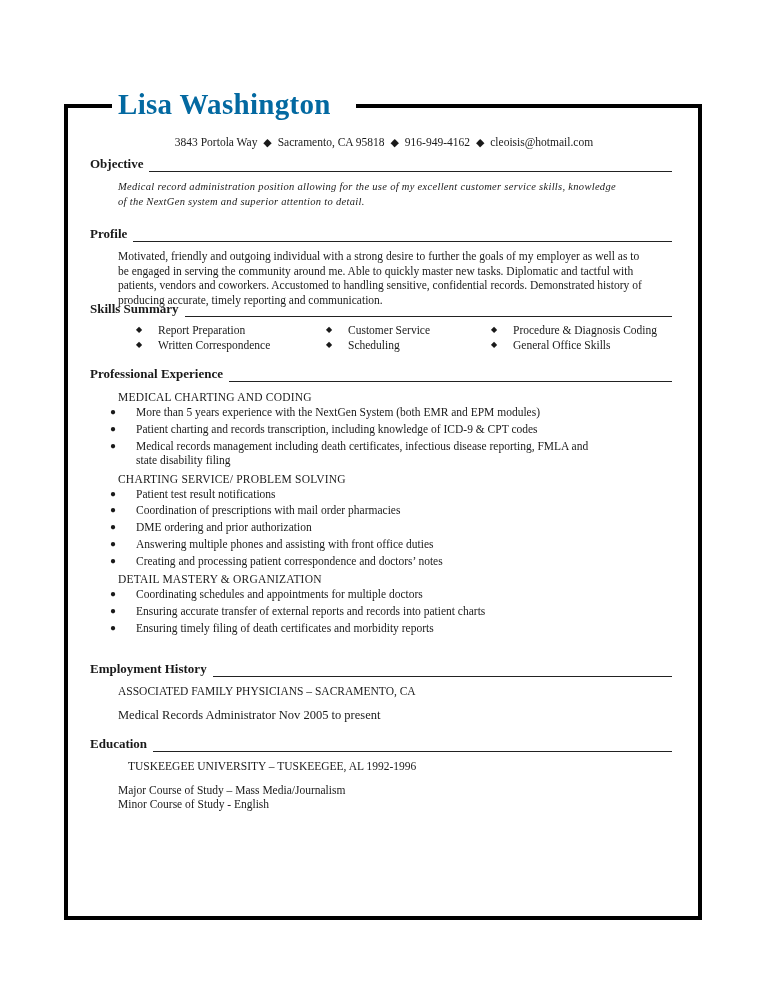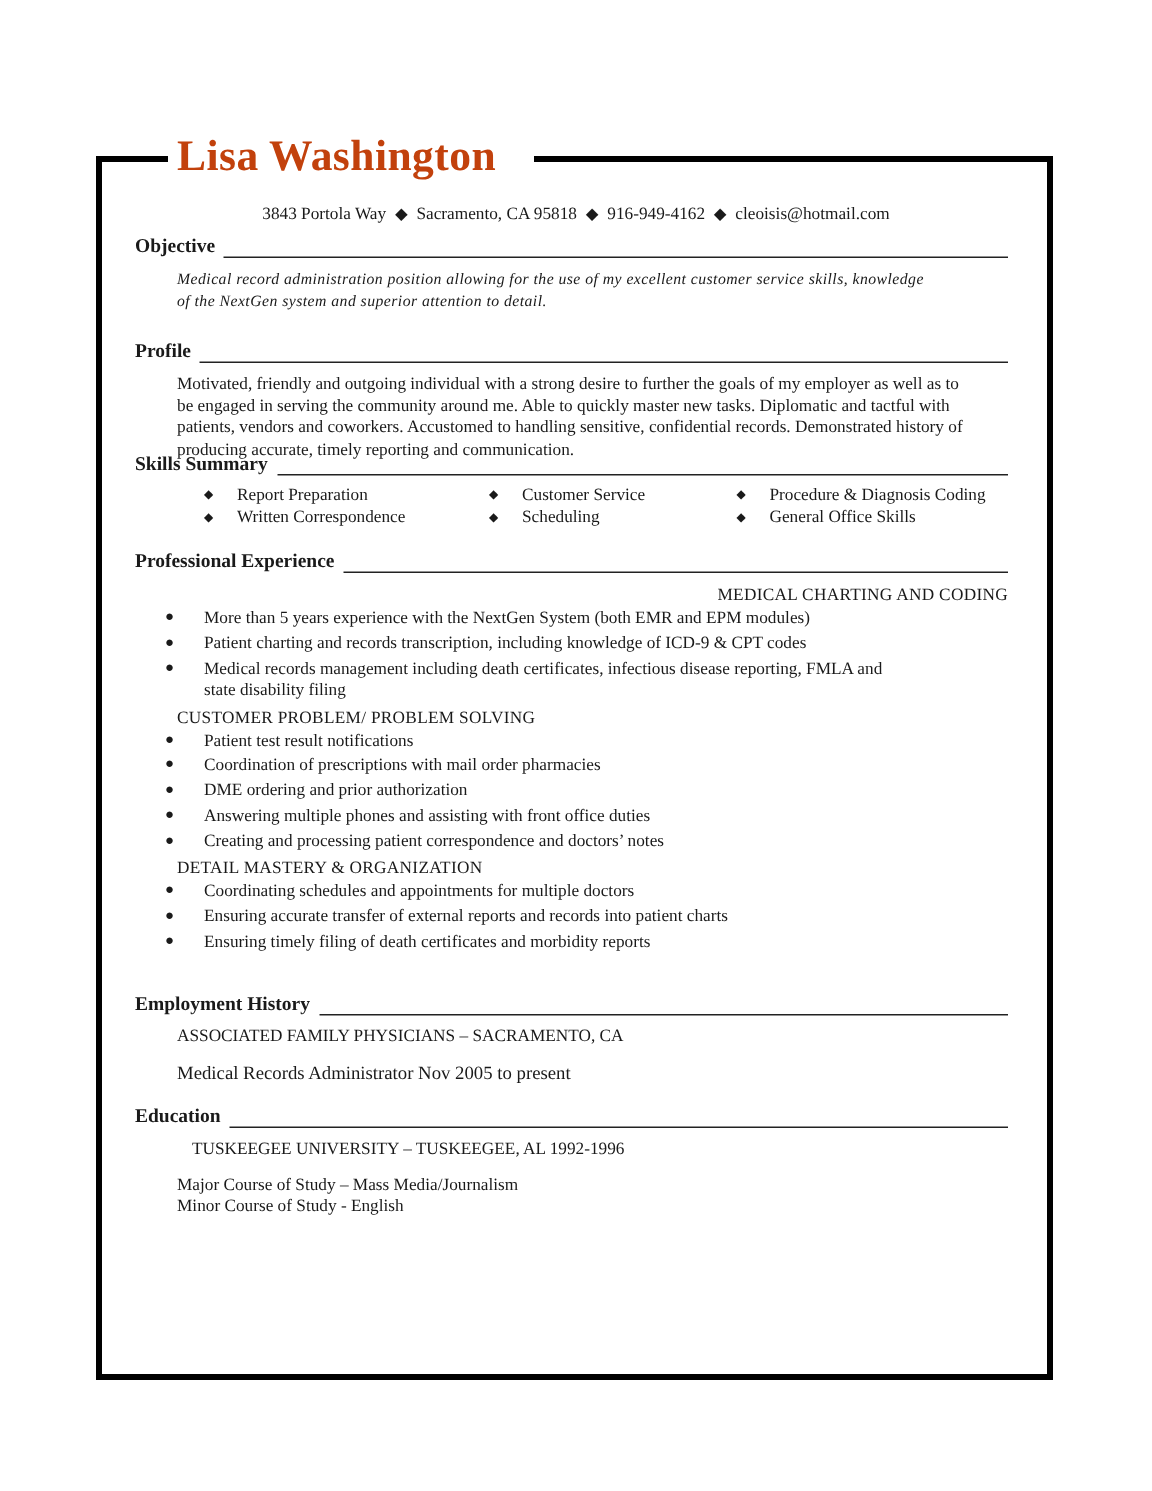--- a/index.html
+++ b/index.html
@@ -3,21 +3,21 @@
 <meta charset="utf-8">
 <style>
   html, body { margin: 0; padding: 0; background: #ffffff; }
   body { width: 768px; height: 994px; position: relative; overflow: hidden;
          font-family: "Liberation Serif", "DejaVu Serif", serif; color: #1a1a1a; }
   .frame { position: absolute; left: 64px; top: 104px; width: 630px; height: 812px;
            border-left: 4px solid #000; border-right: 4px solid #000; border-bottom: 4px solid #000; }
   .topline-left { position: absolute; left: 64px; top: 104px; width: 48px; height: 4px; background: #000; }
   .topline-right { position: absolute; left: 356px; top: 104px; width: 342px; height: 4px; background: #000; }
   .name { position: absolute; left: 118px; top: 84px; font-size: 29px; font-weight: bold;
-          letter-spacing: 0.3px; color: #c2410c; line-height: 40px; }
+          letter-spacing: 0.3px; color: #0369a1; line-height: 40px; }
   .contact { position: absolute; left: 0; top: 136px; width: 768px; text-align: center; font-size: 11.5px; }
   .contact .inner { position: relative; left: 0px; }
   .diamond { font-size: 11px; padding: 0 3px; }
 
   .section { position: absolute; left: 90px; width: 582px; }
   .sec-head { display: flex; align-items: flex-end; font-weight: bold; font-size: 13px; height: 16px; }
   .sec-head .rule { flex: 1; border-bottom: 1px solid #222; margin-left: 6px; height: 10px; }
   .body-text { margin-left: 28px; font-size: 11.5px; line-height: 14.5px; }
   .italic { font-style: italic; font-size: 10.5px; letter-spacing: 0.3px; }
 
@@ -107,37 +107,37 @@
       </div>
   </div>
 </div>
 
 <div class="section" style="top:366px;">
   <div class="sec-head">
     <span>Professional Experience</span>
     <span class="rule"></span>
   </div>
 
-  <div class="sub-head" style="margin-top:7px;text-align:right;">MEDICAL CHARTING AND CODING</div>
+  <div class="sub-head" style="margin-top:7px;">MEDICAL CHARTING AND CODING</div>
   <ul class="bul">
     <li>
         <span class="dot">●</span>
         <span>More than 5 years experience with the NextGen System (both EMR and EPM modules)</span>
       </li>
     <li>
         <span class="dot">●</span>
         <span>Patient charting and records transcription, including knowledge of ICD-9 &amp; CPT codes</span>
       </li>
     <li style="padding-right:60px;">
         <span class="dot">●</span>
         <span>Medical records management including death certificates, infectious disease reporting, FMLA and state disability filing</span>
       </li>
   </ul>
 
-  <div class="sub-head" style="margin-top:3px;">CUSTOMER PROBLEM/ PROBLEM SOLVING</div>
+  <div class="sub-head" style="margin-top:3px;">CHARTING SERVICE/ PROBLEM SOLVING</div>
   <ul class="bul">
     <li>
         <span class="dot">●</span>
         <span>Patient test result notifications</span>
       </li>
     <li>
         <span class="dot">●</span>
         <span>Coordination of prescriptions with mail order pharmacies</span>
       </li>
     <li>

